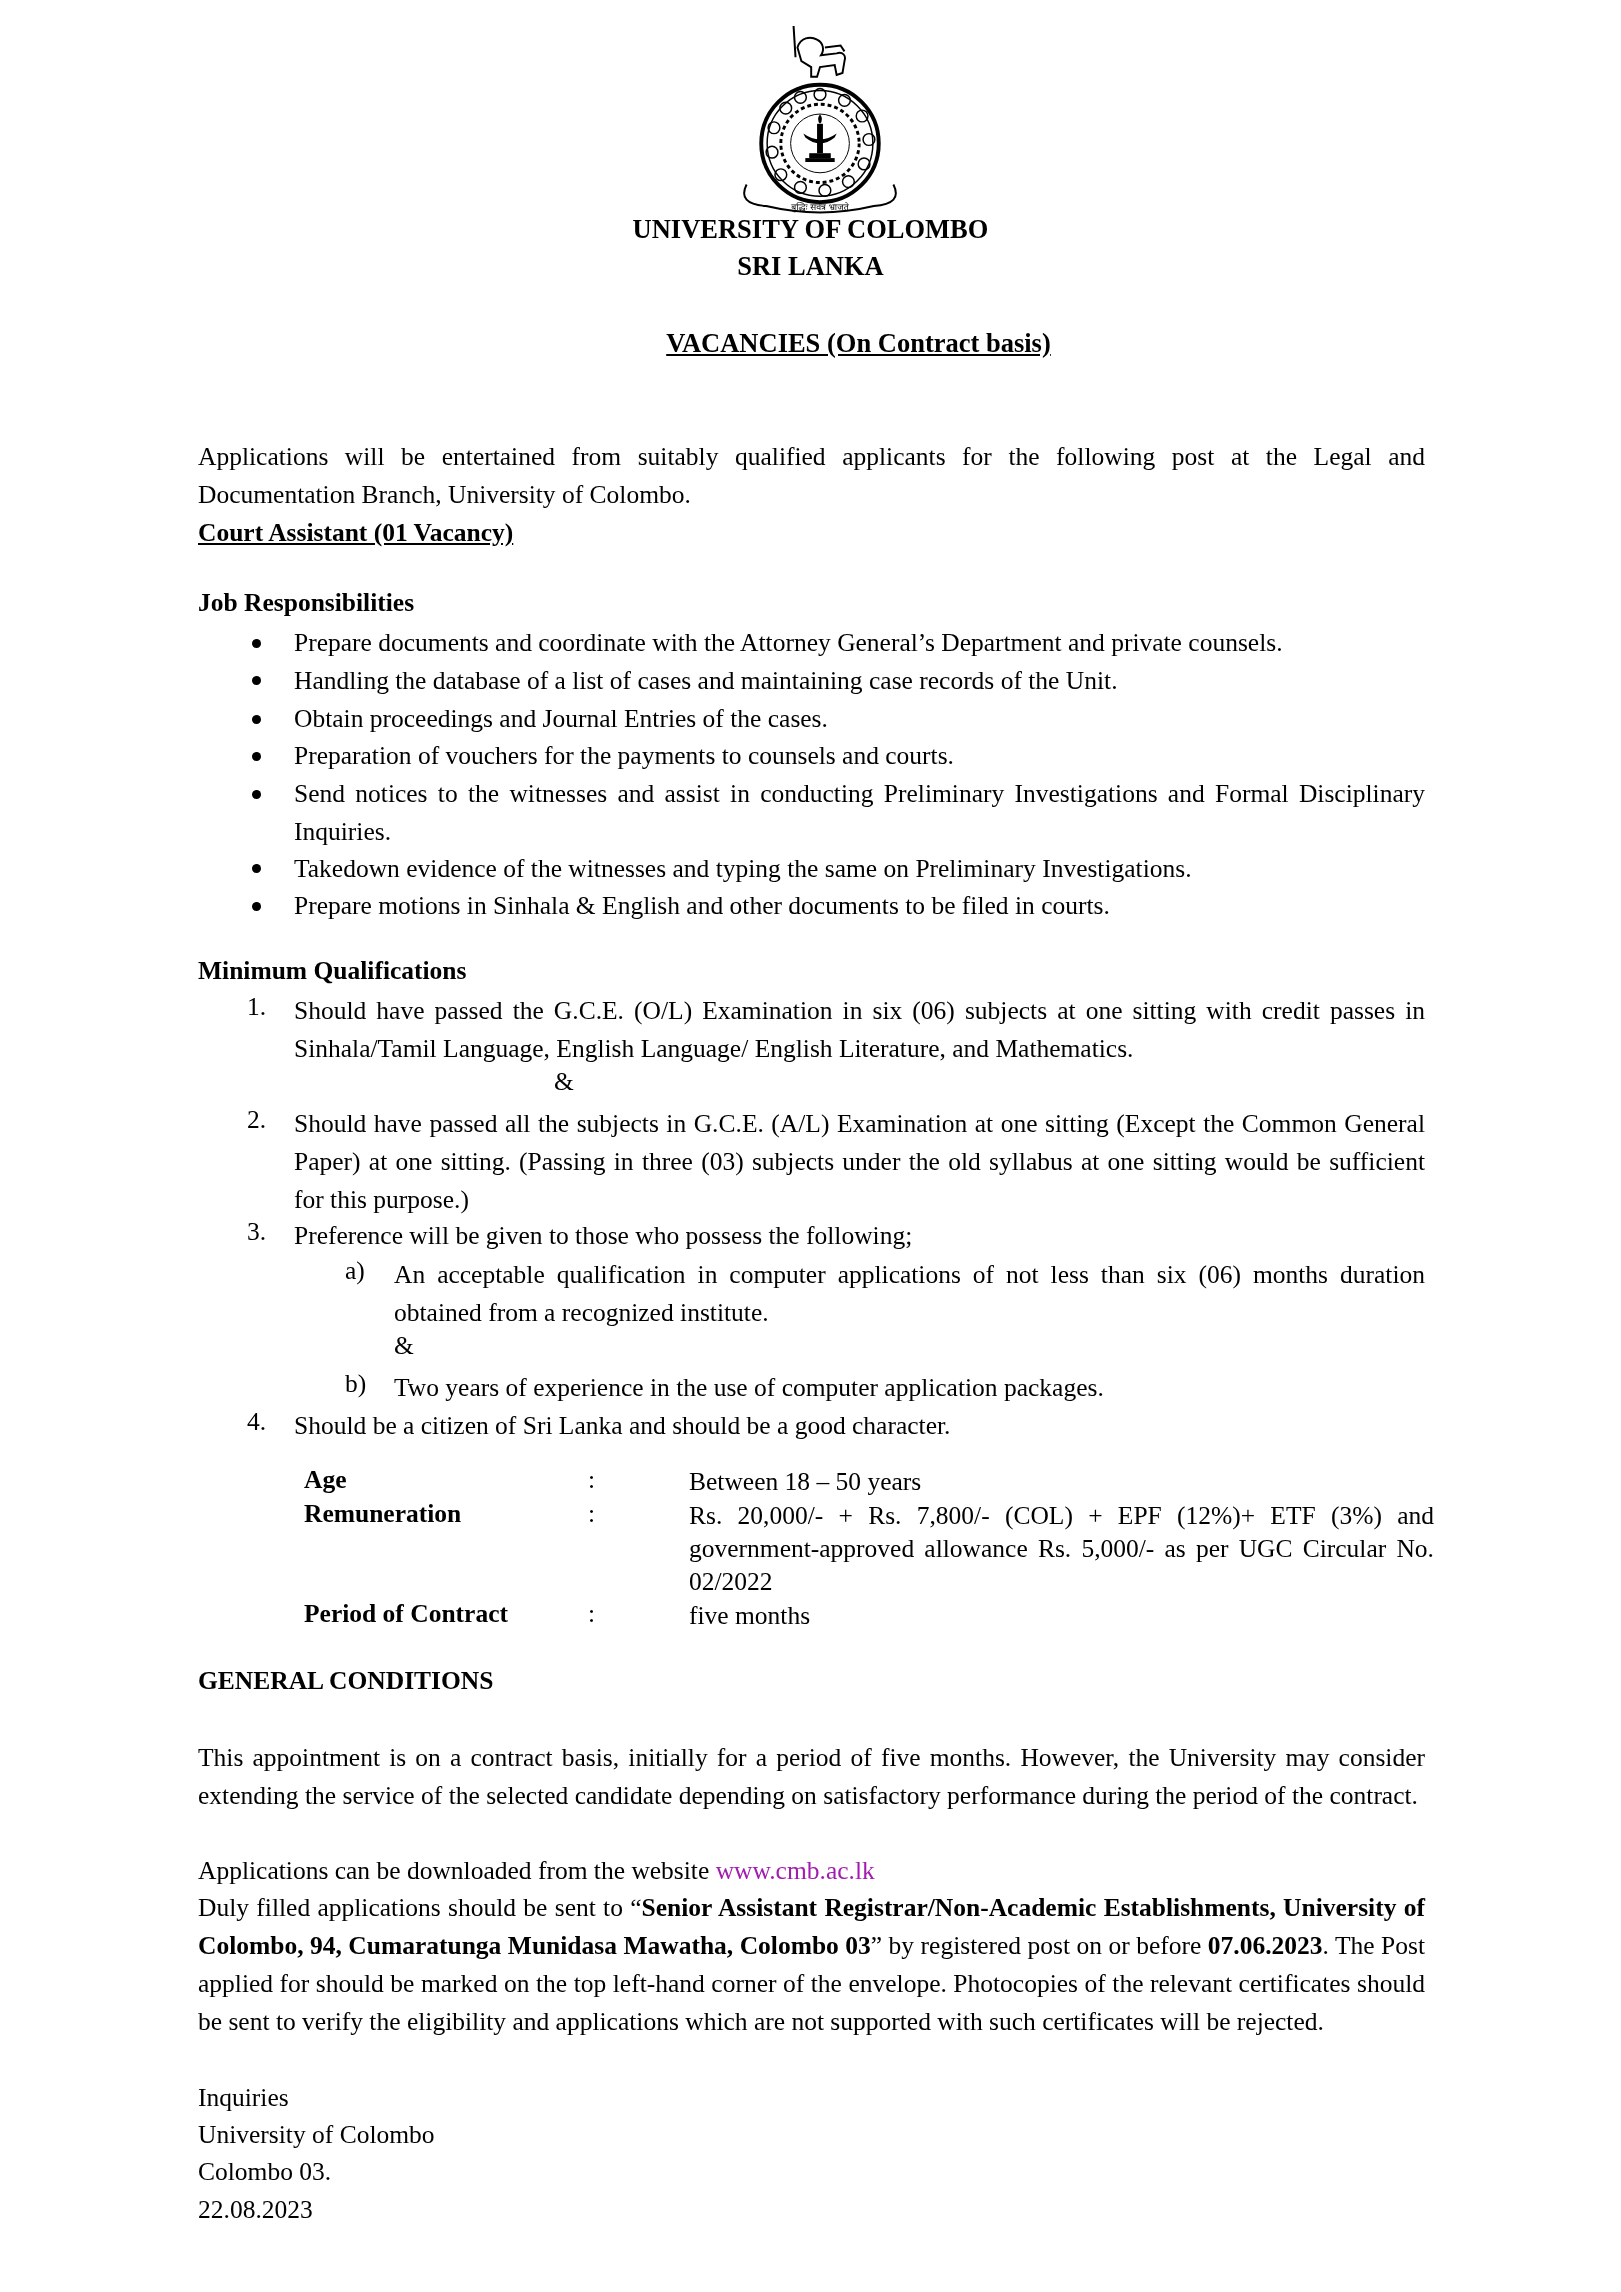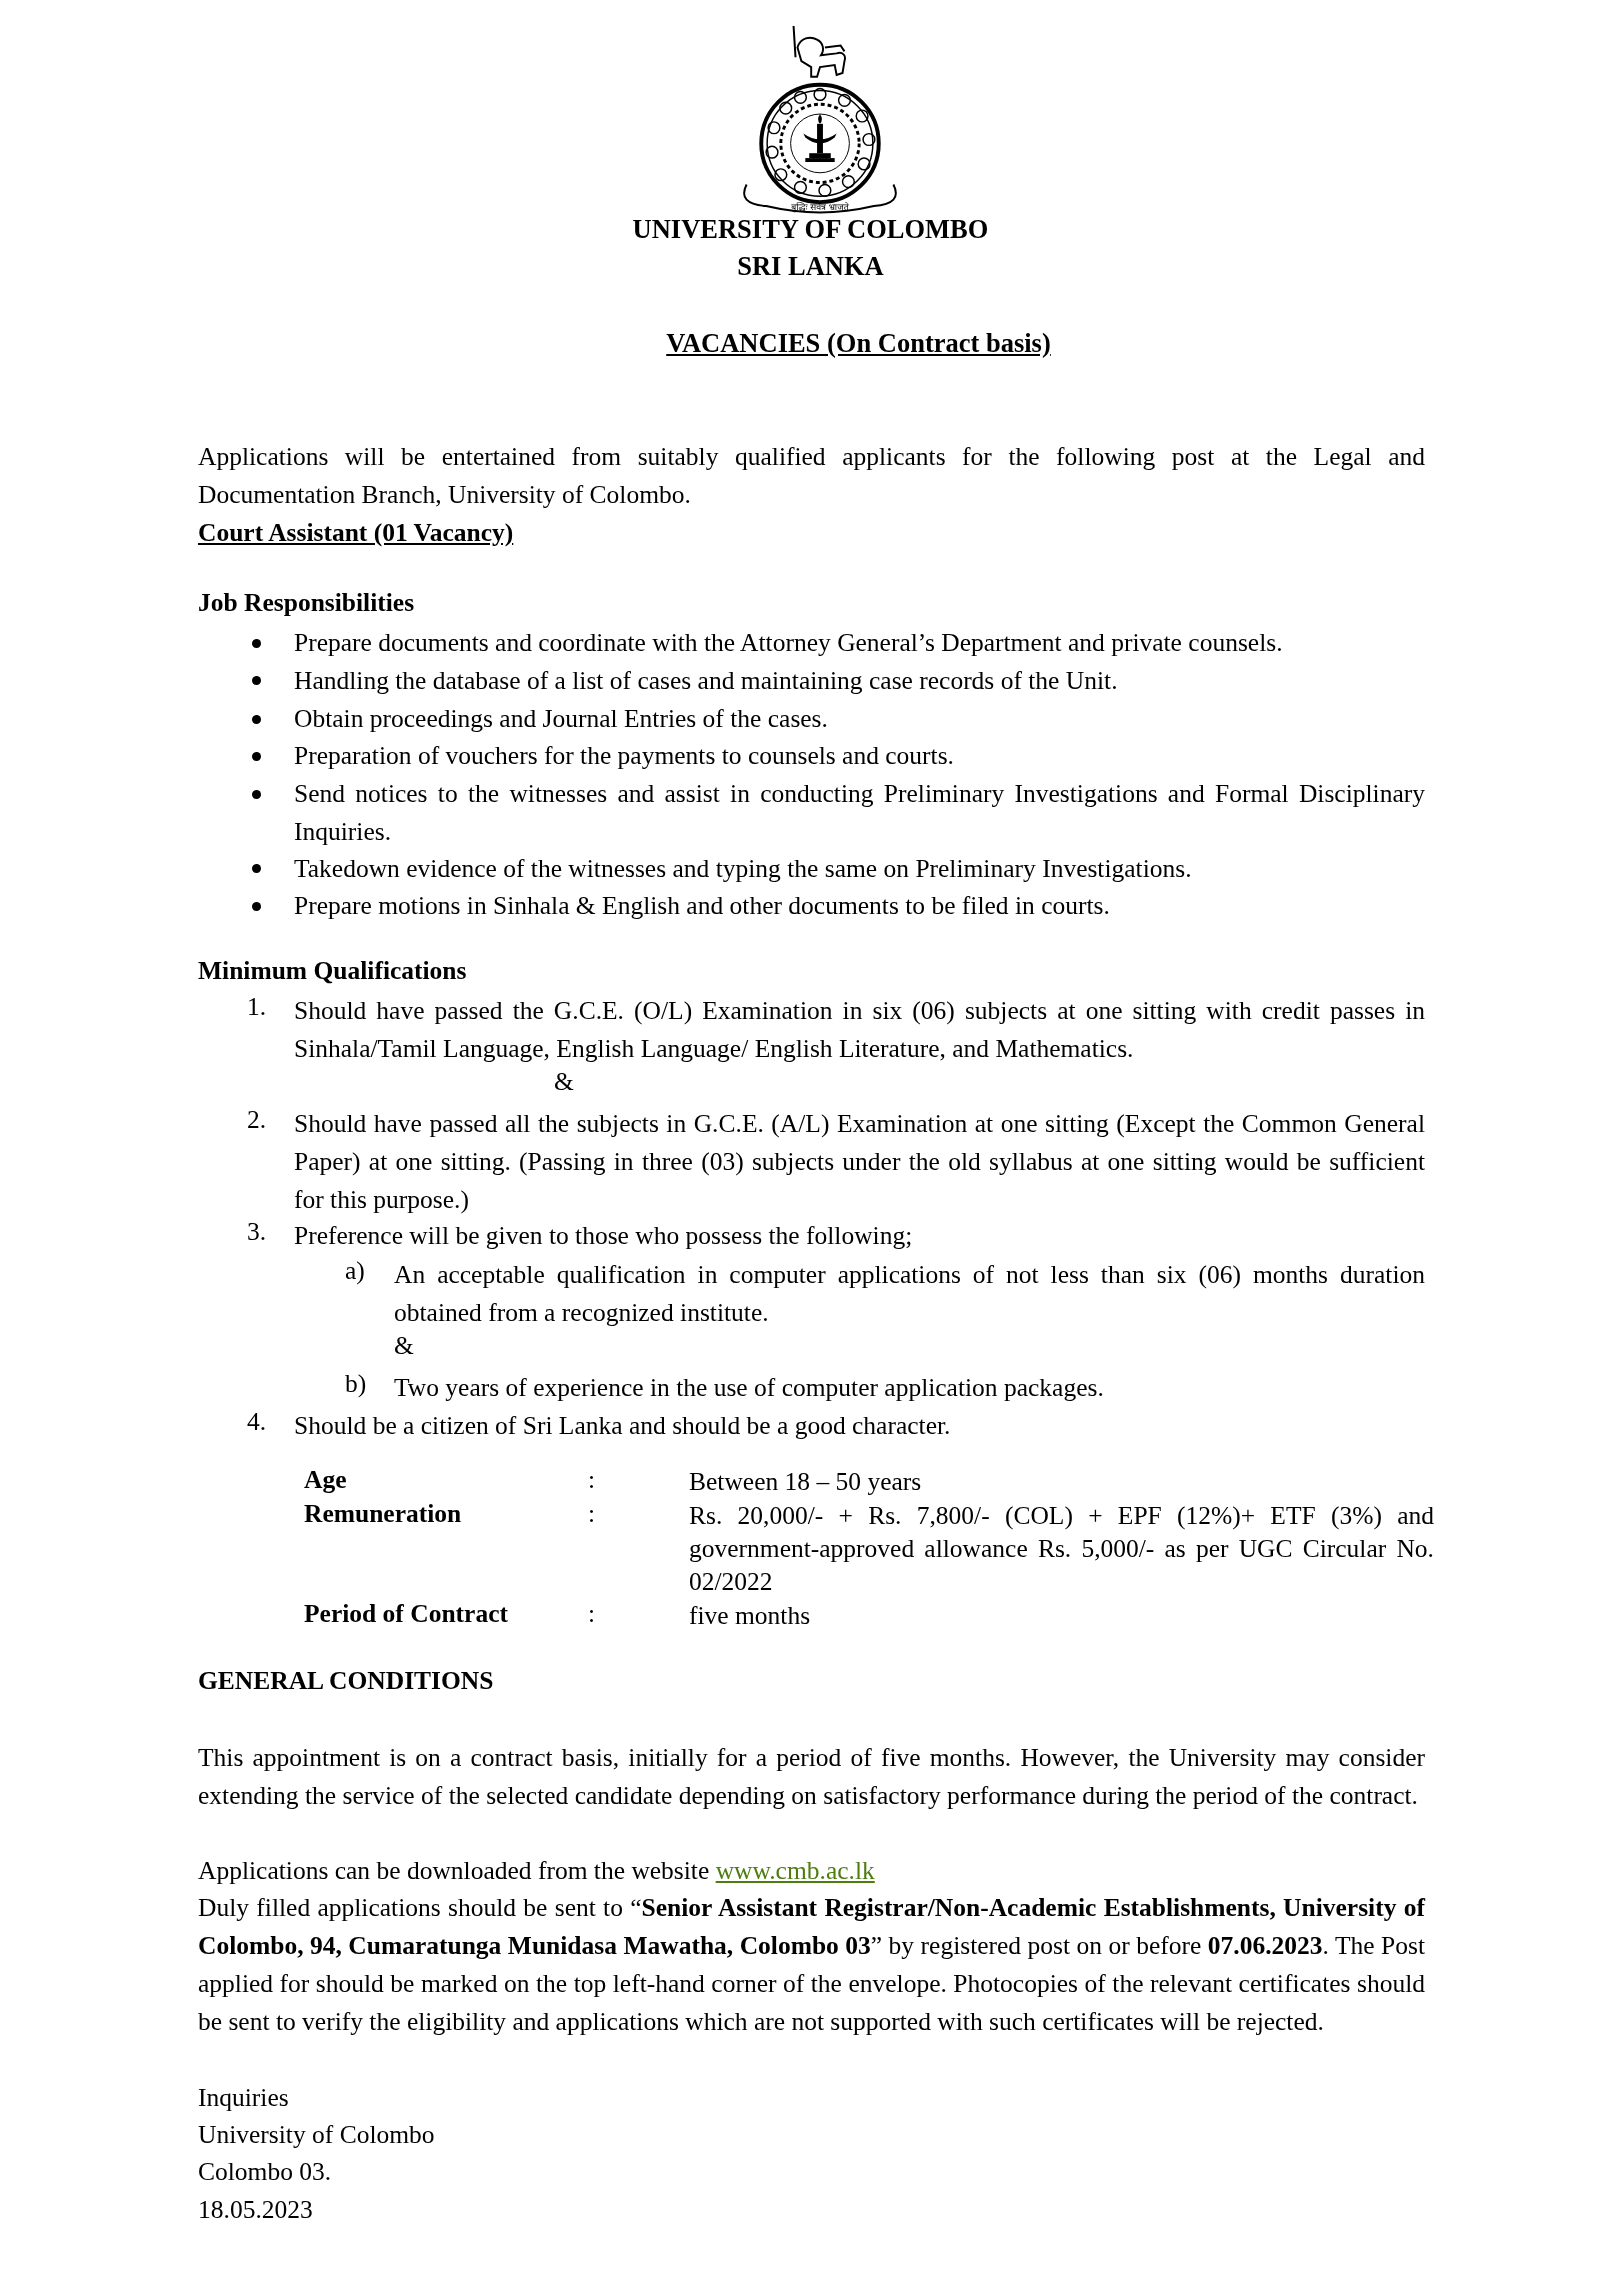--- a/index.html
+++ b/index.html
@@ -9,21 +9,21 @@
   .center { left:0; width:1621px; text-align:center; }
   .title { font-weight:bold; font-size:26.5px; }
   .ul { text-decoration:underline; }
   .b { font-weight:bold; }
   .para { position:absolute; left:198px; width:1227px; line-height:38px; text-align:justify;margin-top:36px; }
   .bullet-dot { position:absolute; left:252px; width:8.8px; height:8.8px; border-radius:50%; background:#000; }
   .bullet-text { position:absolute; left:294px; width:1131px; line-height:38px; text-align:justify; }
   .num { position:absolute; left:247px; }
   .sub { position:absolute; left:345px; }
   .subtext { position:absolute; left:394px; width:1031px; line-height:38px; text-align:justify; }
-  a.link { color:#4d7c0f; text-decoration:underline; }
+  a.link { color:#a21caf; }
   .rowlabel { position:absolute; left:304px; font-weight:bold; }
   .colon { position:absolute; left:588px; }
   .rowval { position:absolute; left:689px; width:745px; line-height:33px; text-align:justify; }
   #logo { position:absolute; left:727px; top:17.6px; width:186px; height:196px; }
 </style>
 </head>
 <body>
 
 <svg id="logo" viewBox="0 0 190 200" style="font-size:26px">
 
@@ -137,15 +137,15 @@
 </div>
 
 <div class="para" style="top:1853px;">
   <span>Duly filled applications should be sent to “</span><span class="b">Senior Assistant Registrar/Non-Academic Establishments, University of Colombo, 94, Cumaratunga Munidasa Mawatha, Colombo 03</span><span>” by registered post on or before </span><span class="b">07.06.2023</span><span>. The Post applied for should be marked on the top left-hand corner of the envelope. Photocopies of the relevant certificates should be sent to verify the eligibility and applications which are not supported with such certificates will be rejected.</span>
 </div>
 
 <div>
   <div class="abs" style="left:198px; top:2083px;">Inquiries</div>
   <div class="abs" style="left:198px; top:2120px;">University of Colombo</div>
   <div class="abs" style="left:198px; top:2157px;">Colombo 03.</div>
-  <div class="abs" style="left:198px; top:2195px;">18.05.2023</div>
+  <div class="abs" style="left:198px; top:2195px;">22.08.2023</div>
 </div>
 
 
 </body></html>

